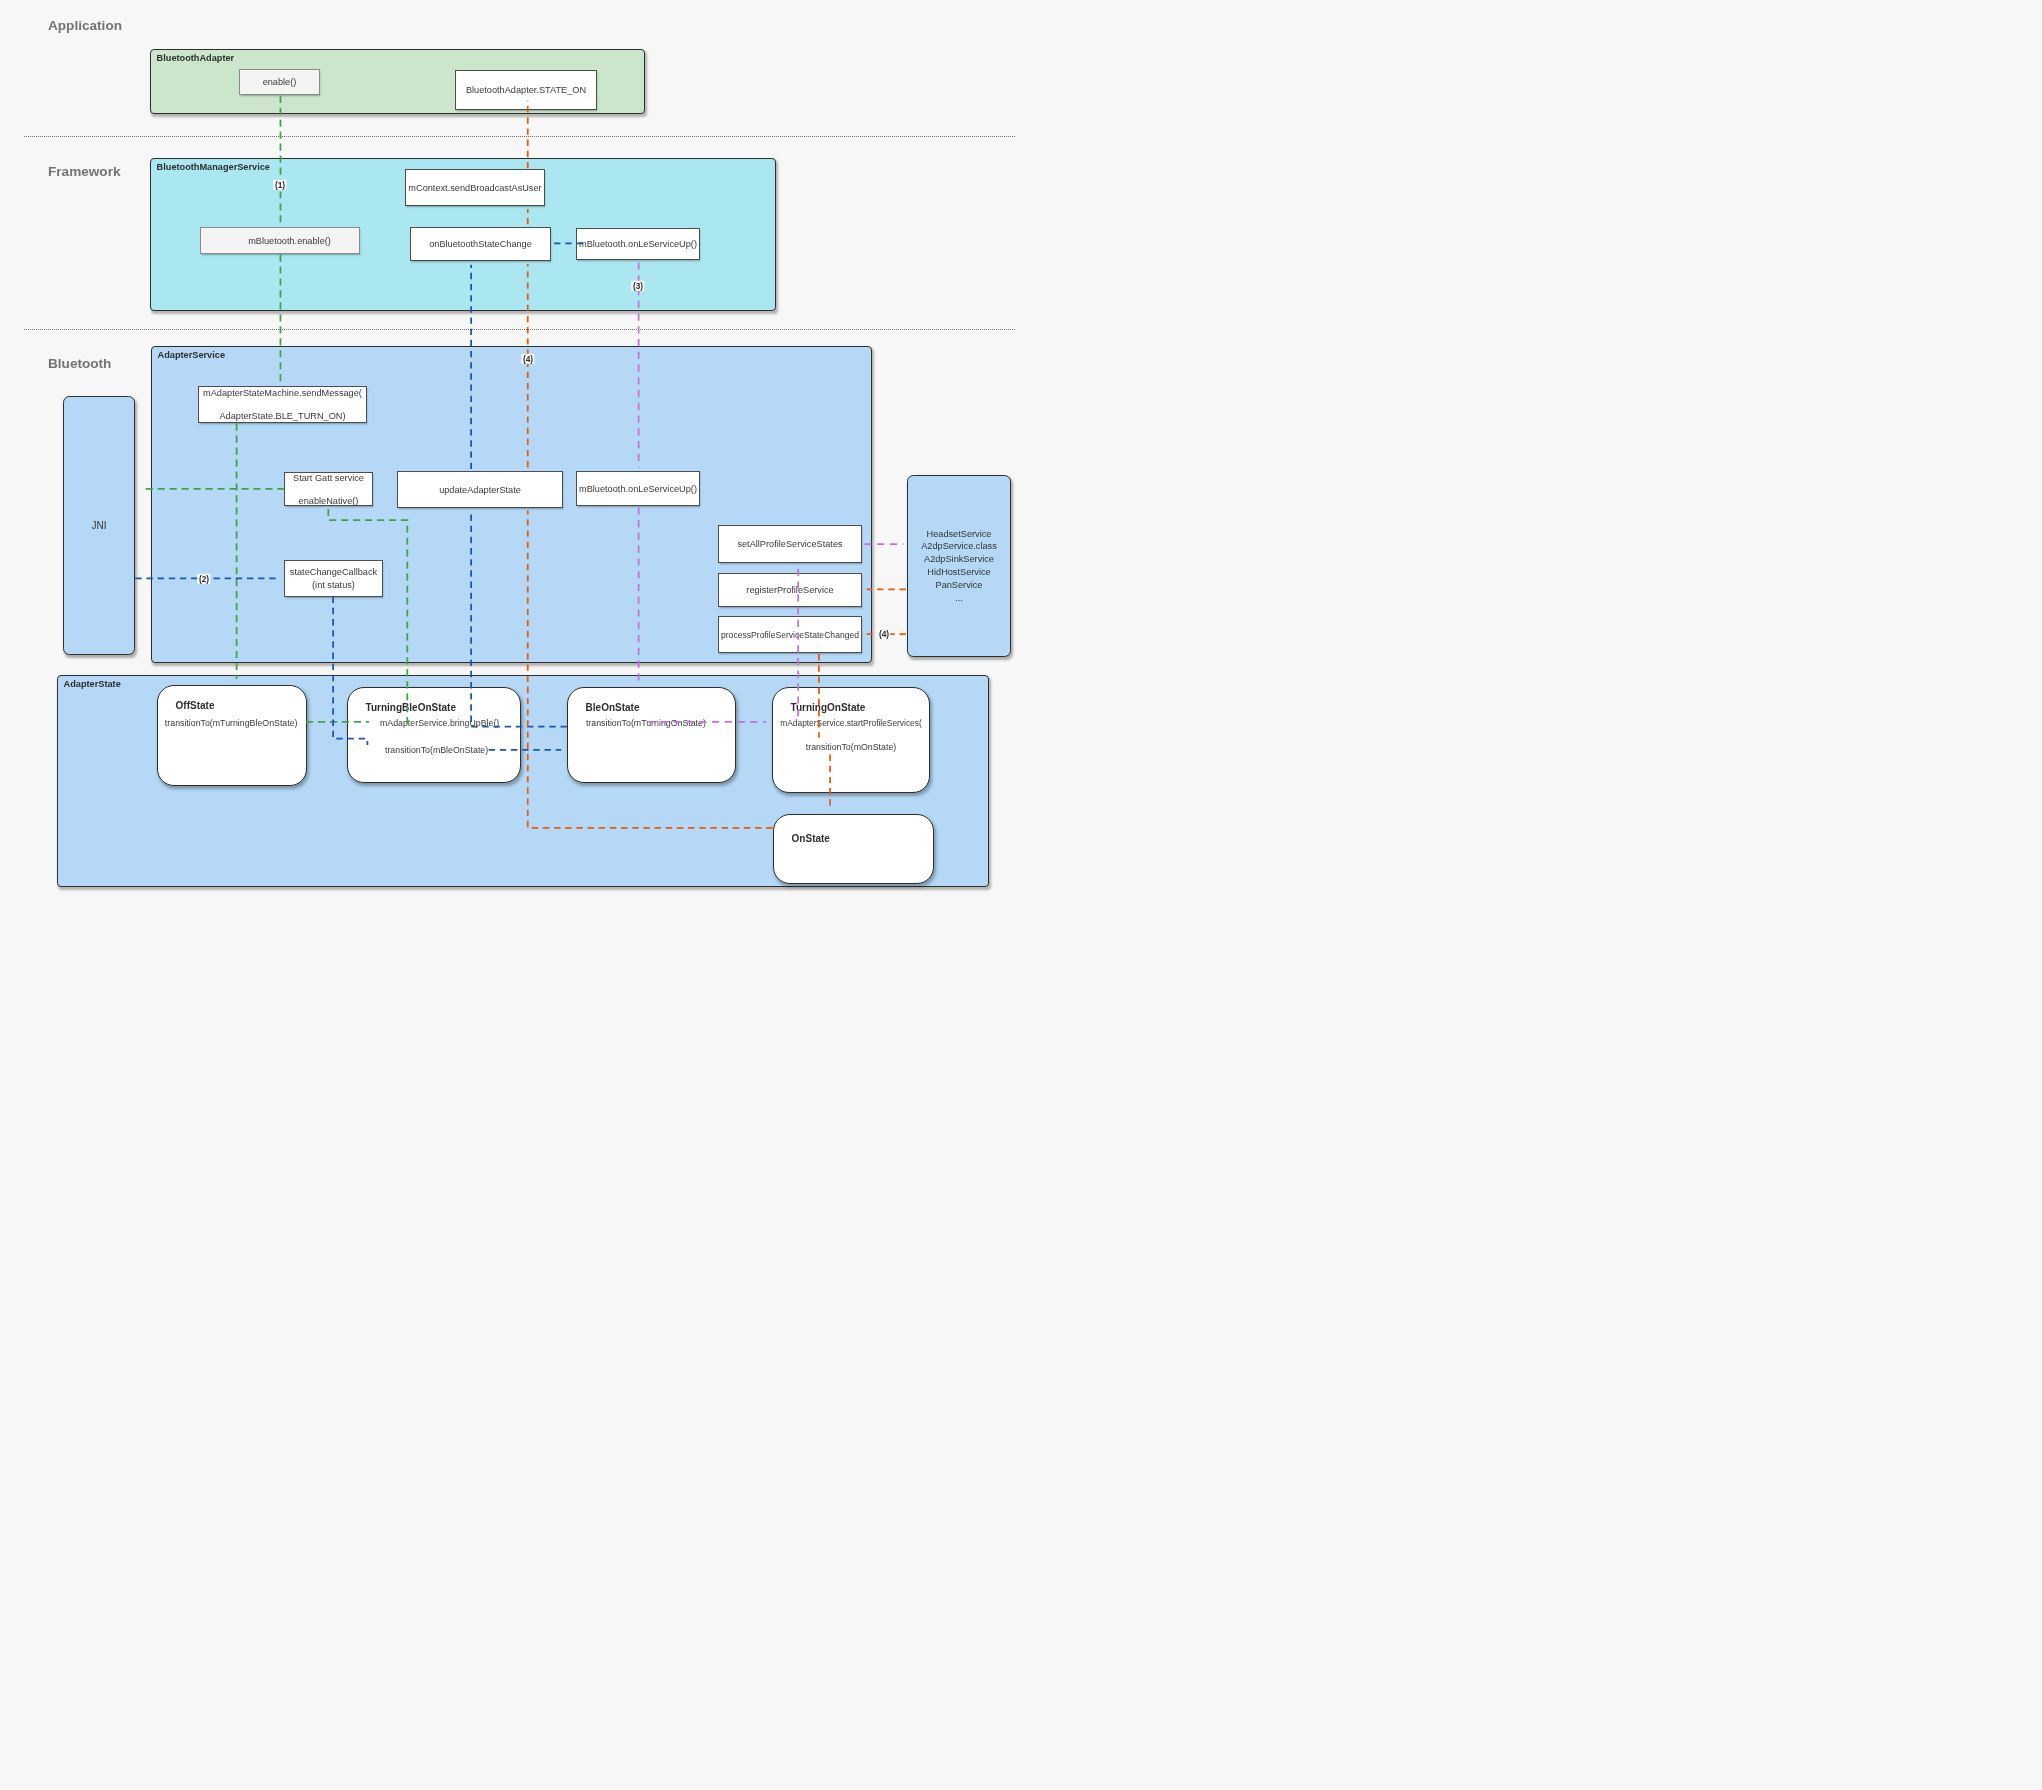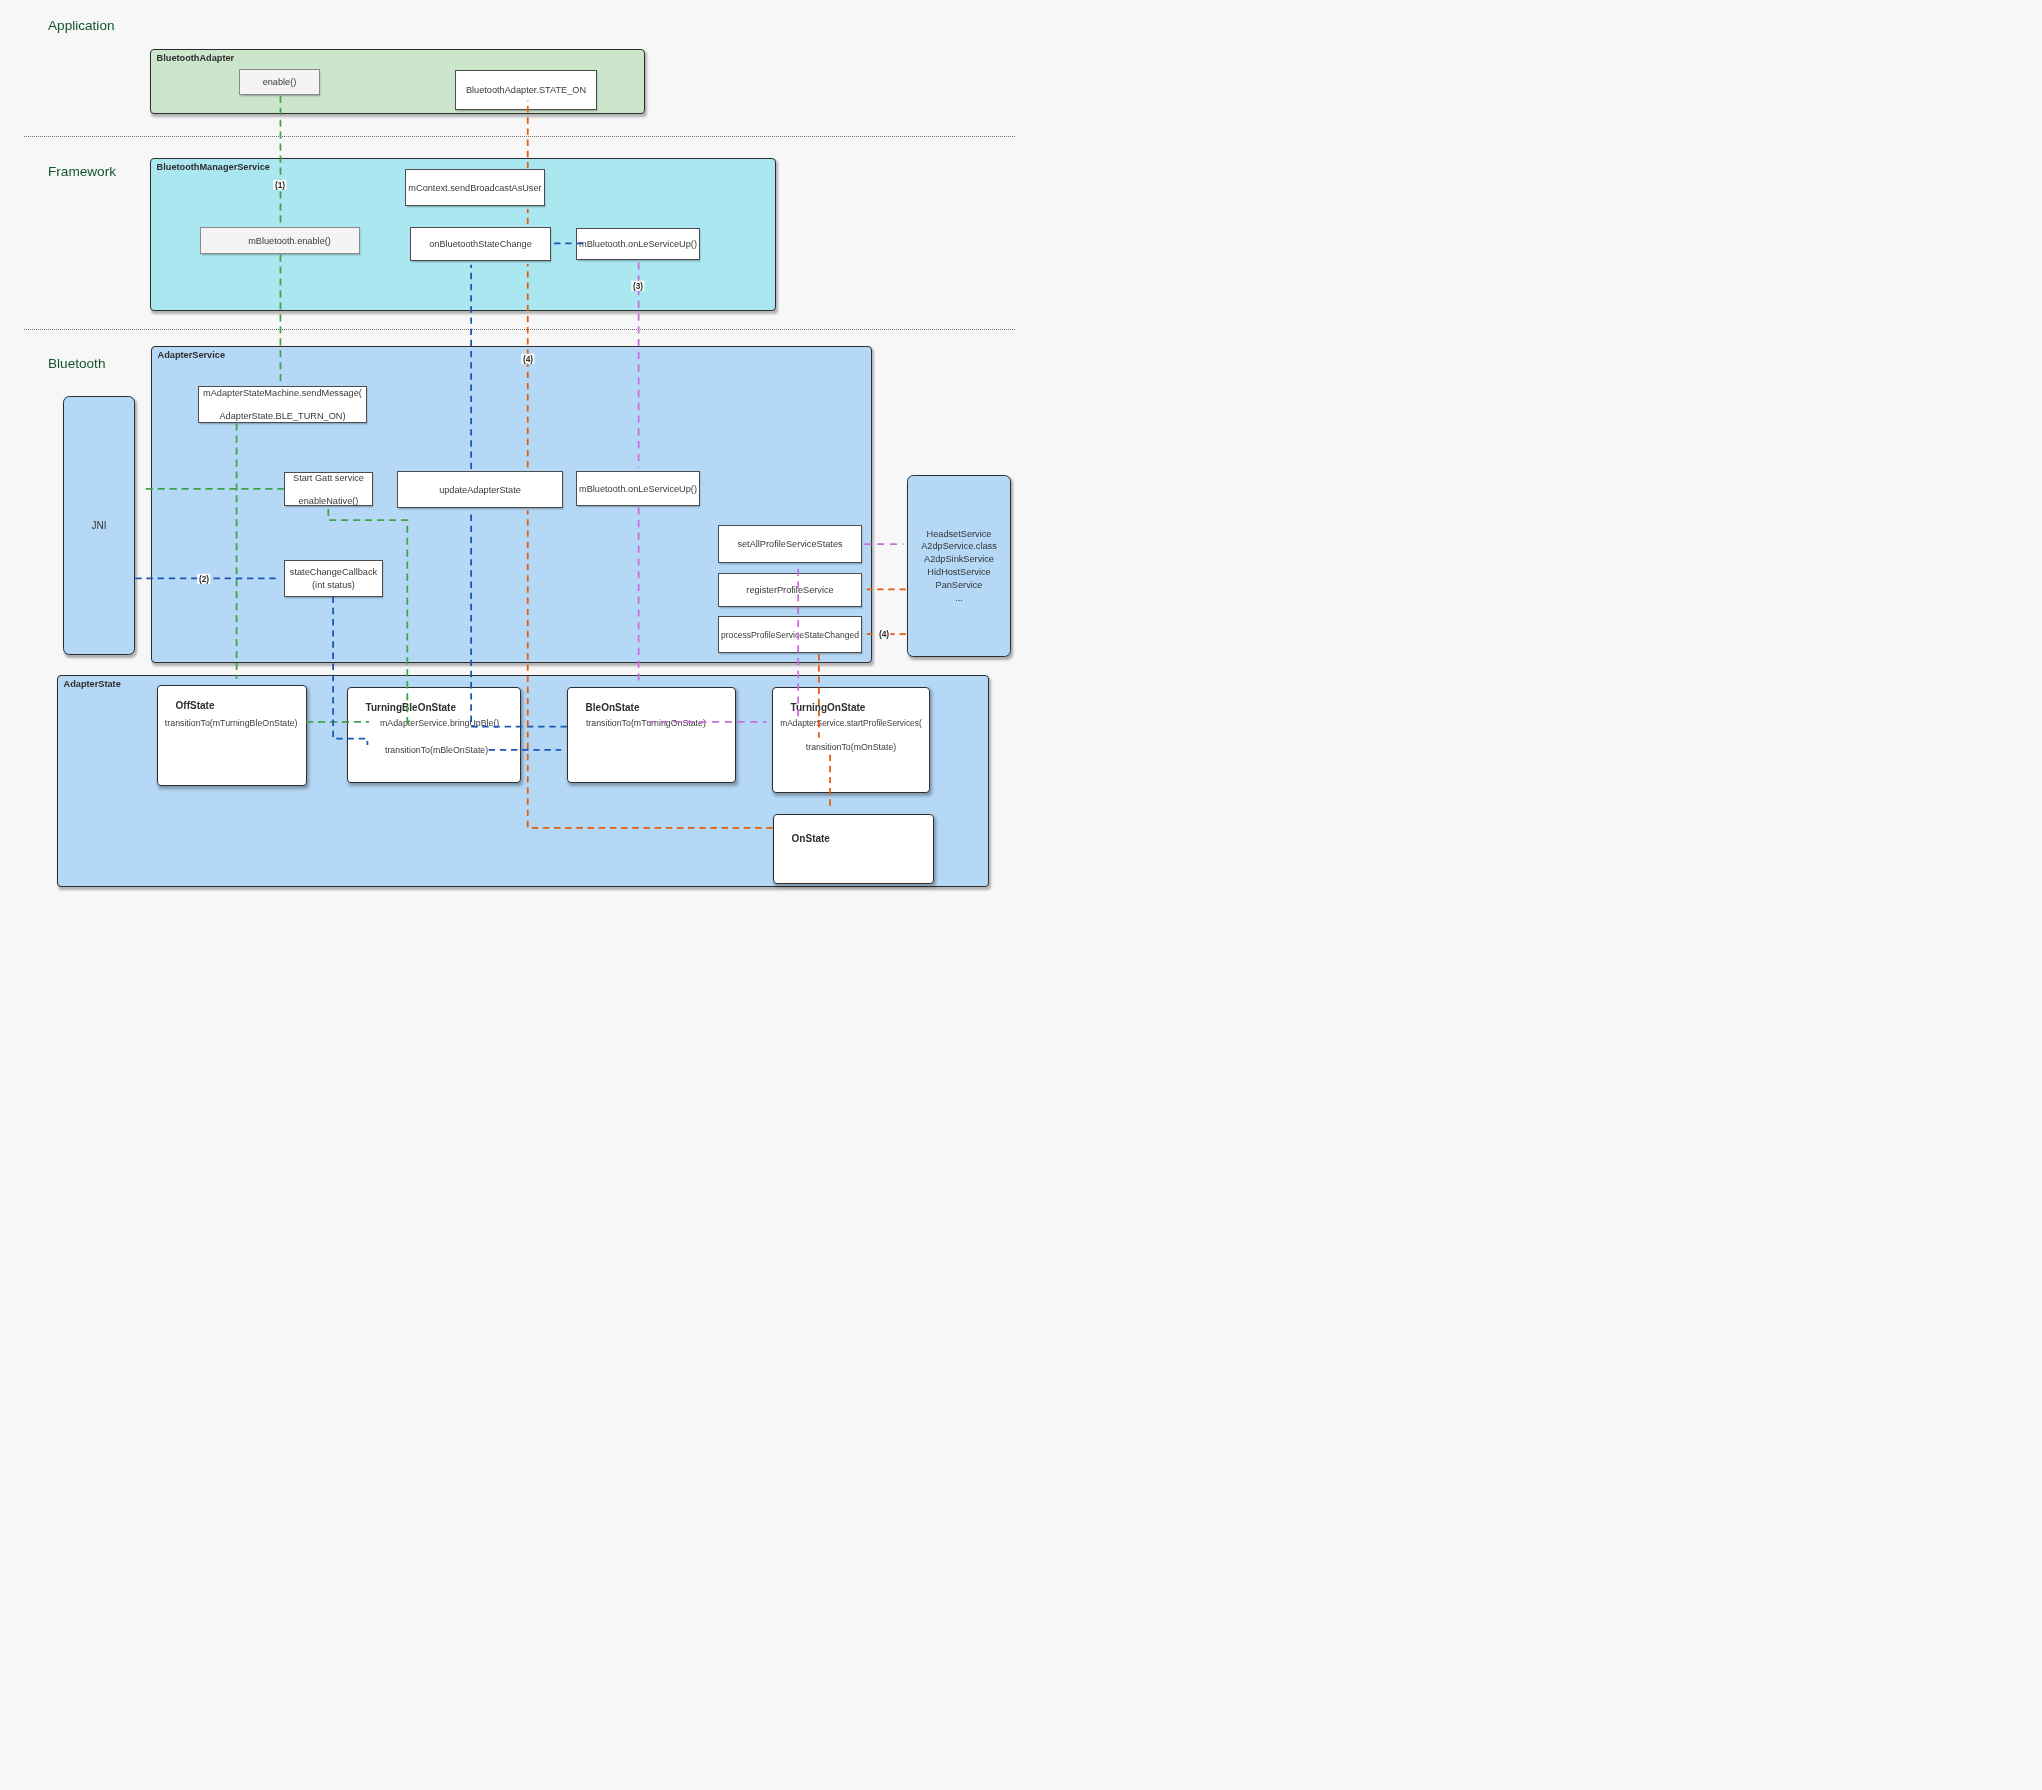--- a/index.html
+++ b/index.html
@@ -4,38 +4,38 @@
 <style>
   :root{
     --c-green:#3fa348; --c-blue:#1a57b5; --c-orange:#e65c0c; --c-purple:#c96fd9;
     --fill-app:#cbe6cb; --fill-fw:#abe7f1; --fill-bt:#b4d8f6;
   }
   *{box-sizing:border-box;}
   html,body{margin:0;padding:0;background:#f7f7f8;}
   body{font-family:"Liberation Sans","DejaVu Sans",sans-serif;color:#333;}
   .canvas{position:relative;width:1022px;height:895px;background:#f7f7f8;overflow:hidden;}
 
-  .lane-label{position:absolute;font-size:13.6px;font-weight:normal;color:#14532d;}
+  .lane-label{position:absolute;font-size:13.6px;font-weight:bold;color:#737373;}
   .sep{position:absolute;left:24px;width:991px;height:0;border-top:1.6px dotted #6e6e6e;}
 
   .container{position:absolute;border:1.6px solid #2e2e2e;border-radius:4px;
     box-shadow:1.6px 2.4px 2.4px rgba(0,0,0,0.28);}
   .container-title{position:absolute;left:5.6px;top:3.2px;font-size:9.2px;font-weight:bold;color:#2e2e2e;}
 
   .node{position:absolute;display:flex;align-items:center;justify-content:center;
     background:#ffffff;border:1.1px solid #4d4d4d;font-size:9.2px;color:#3a3a3a;
     text-align:center;line-height:12px;box-shadow:0.8px 1.6px 1.6px rgba(0,0,0,0.22);}
   .node.gray{background:#f4f4f4;border-color:#8a8a8a;}
   .node .stack{display:flex;flex-direction:column;gap:11px;}
 
   .bigbox{position:absolute;background:var(--fill-bt);border:1.9px solid #2e2e2e;border-radius:6.4px;
     box-shadow:1.6px 2.4px 2.4px rgba(0,0,0,0.3);}
   .bigbox.center{display:flex;align-items:center;justify-content:center;font-size:10px;color:#333;}
 
-  .state{position:absolute;background:#fff;border:1.9px solid #2e2e2e;border-radius:4px;
+  .state{position:absolute;background:#fff;border:1.9px solid #2e2e2e;border-radius:17px;
     box-shadow:1.6px 2.4px 3.2px rgba(0,0,0,0.3);}
   .state-title{position:absolute;left:17.6px;top:14.4px;font-size:10px;font-weight:bold;color:#2e2e2e;}
   .state-line{position:absolute;font-size:8.8px;color:#3a3a3a;white-space:nowrap;}
 
   .profiles{display:flex;flex-direction:column;align-items:center;justify-content:center;
     font-size:9.2px;line-height:12.8px;color:#333;}
 
   .chip{position:absolute;transform:translate(-50%,-50%);background:#fdfdfd;color:#2e2e2e;
     font-size:8.4px;font-weight:bold;padding:0 1.6px;line-height:10.4px;z-index:6;}
 

